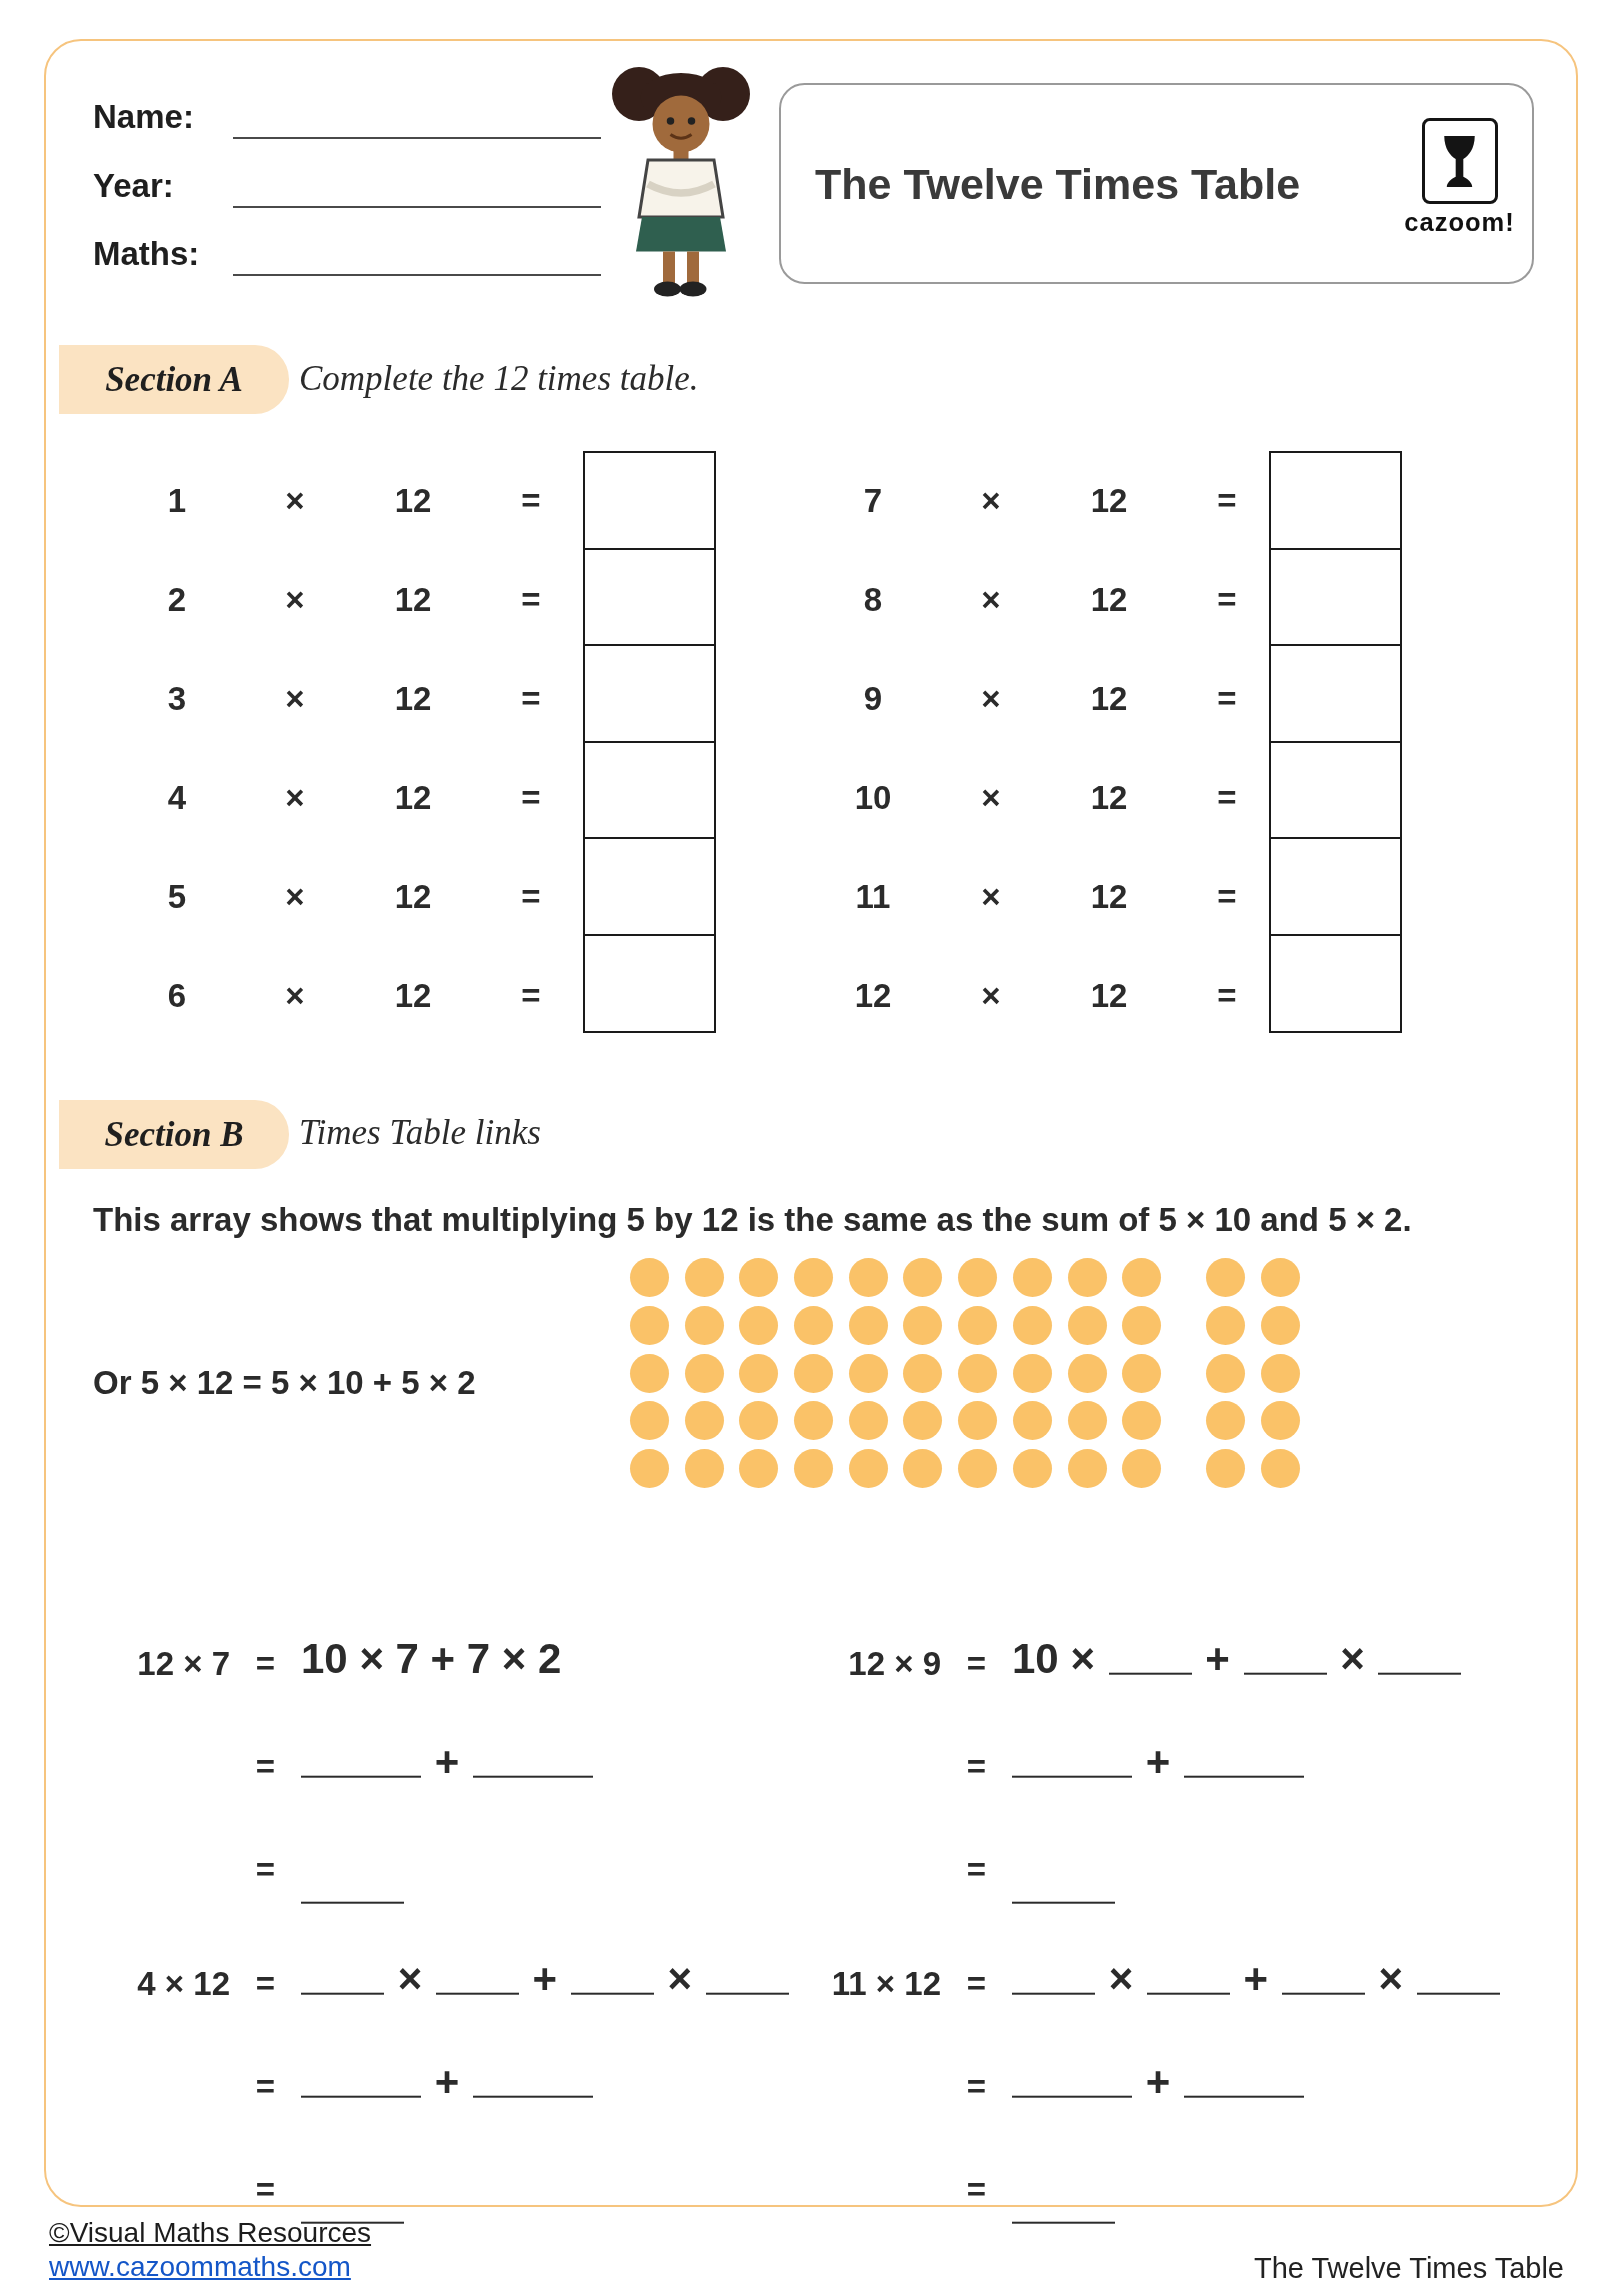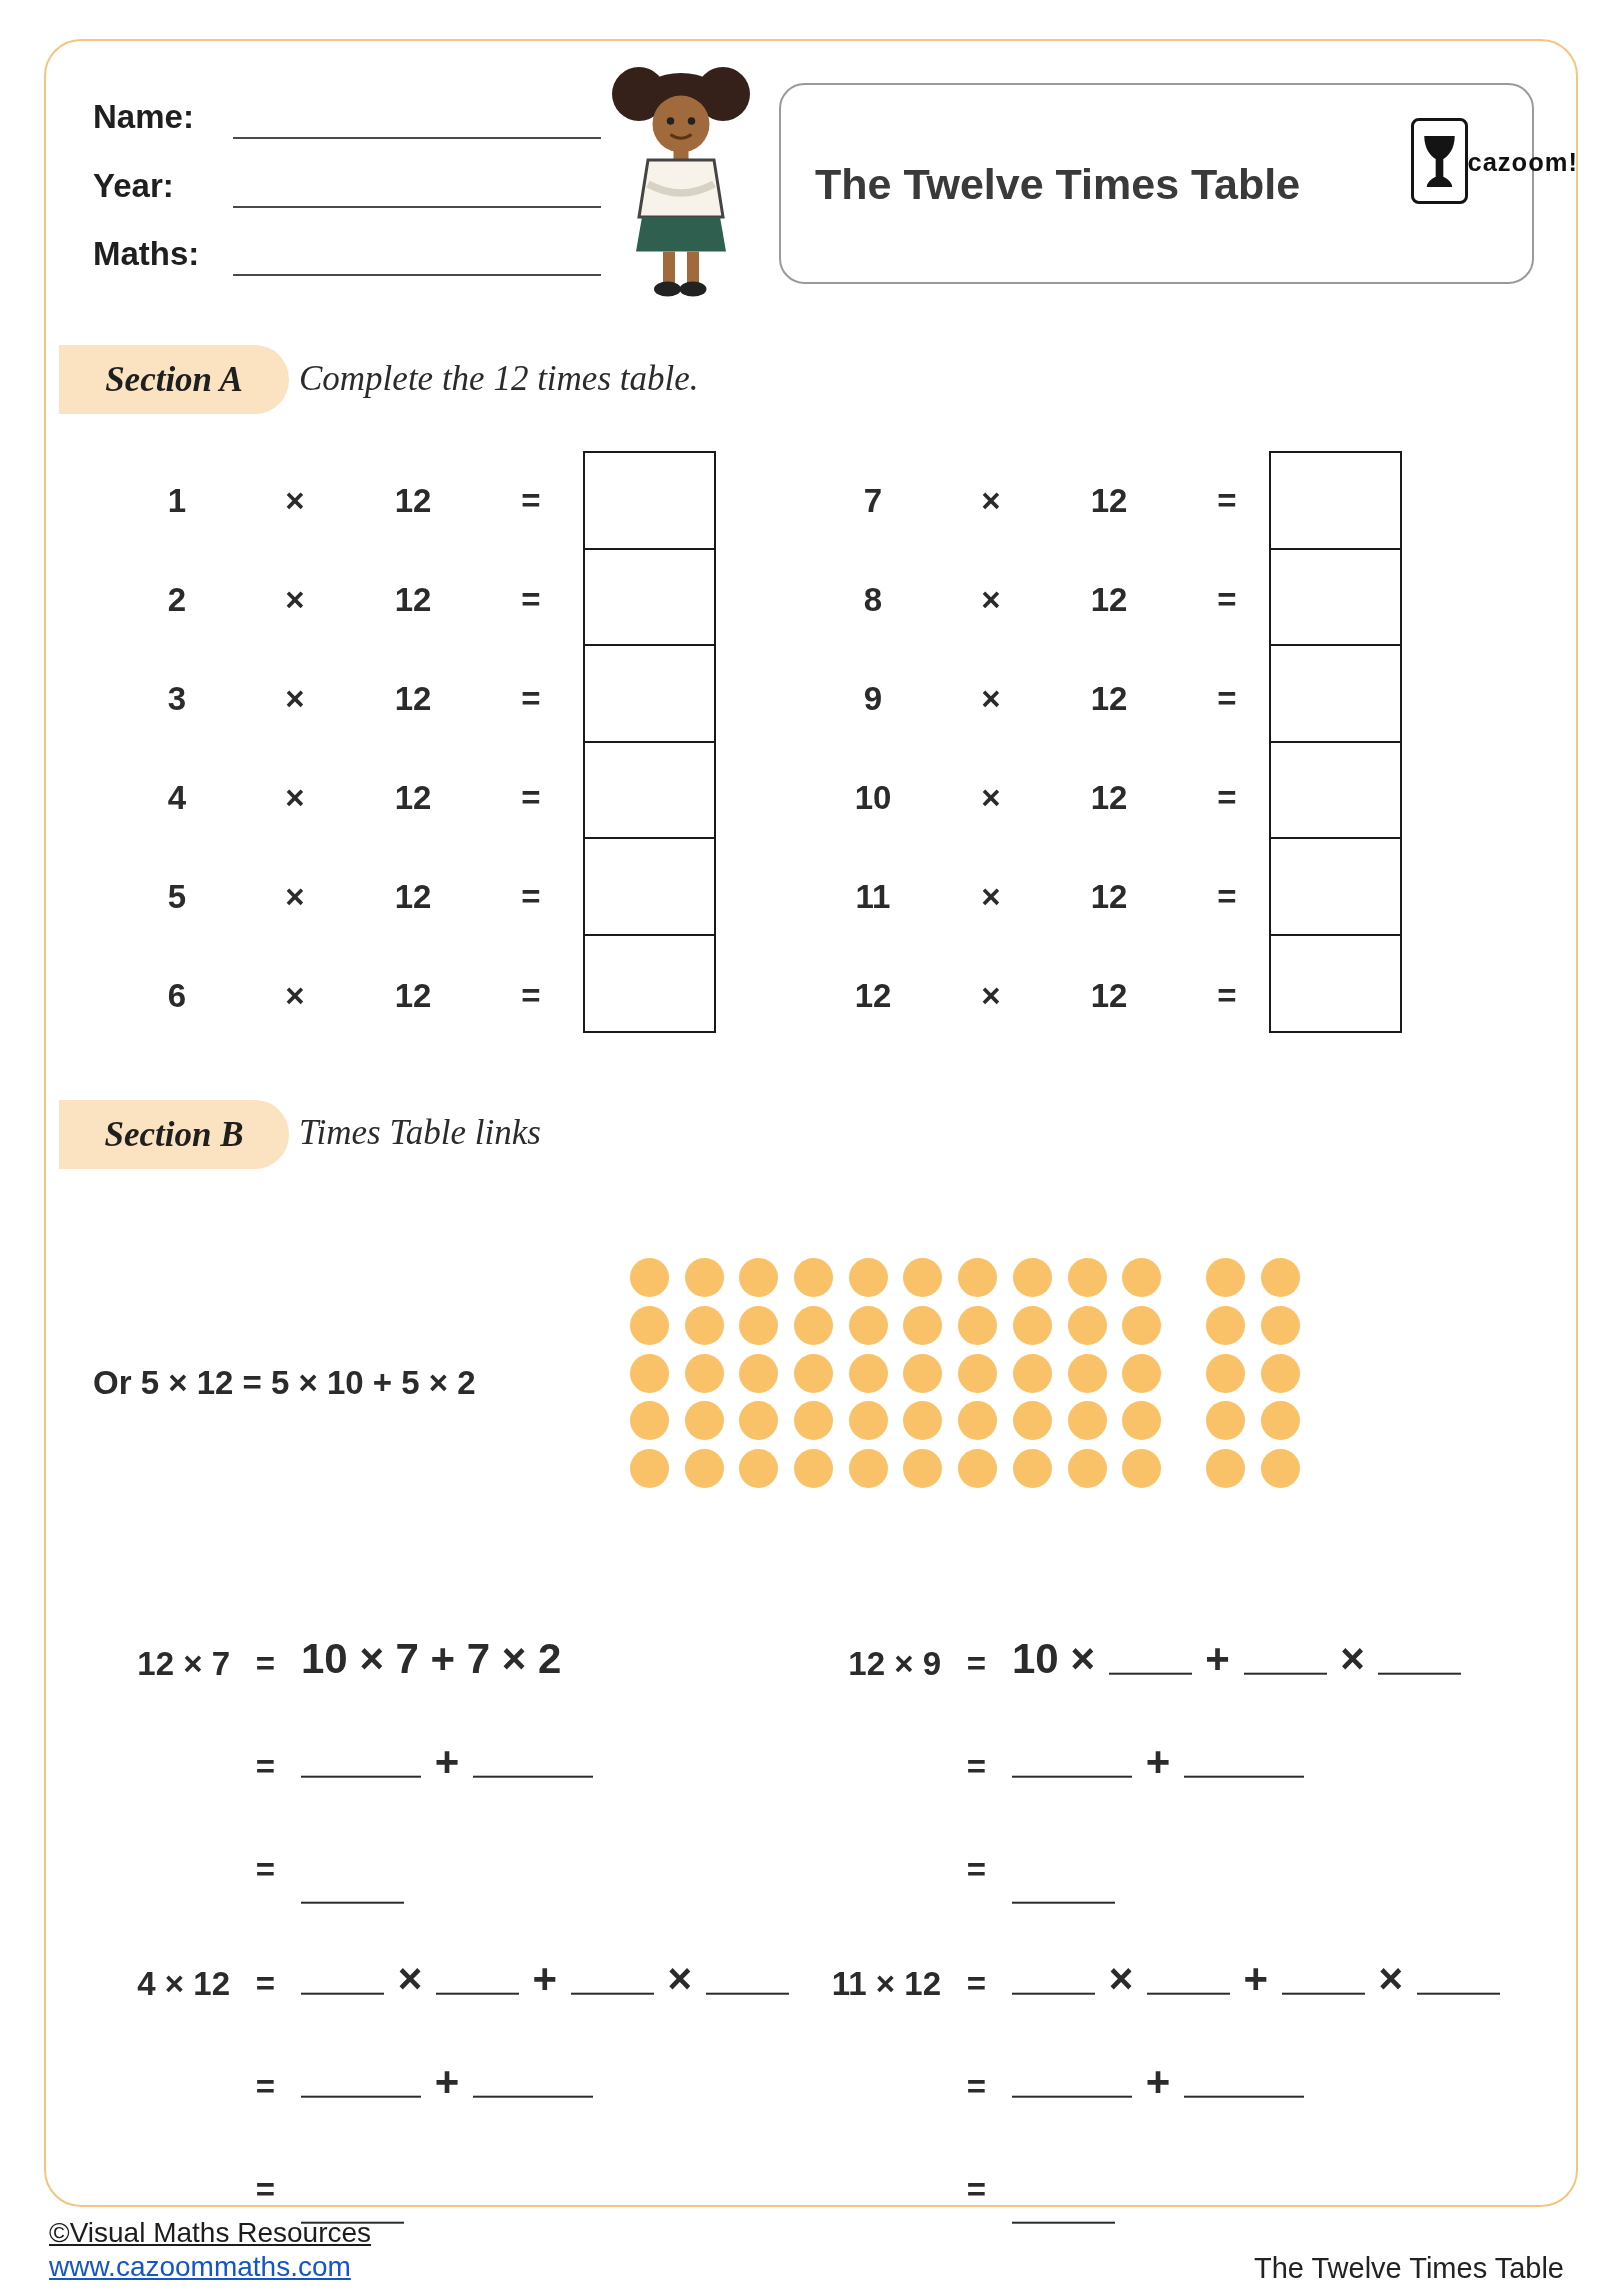--- a/index.html
+++ b/index.html
@@ -17,21 +17,21 @@
   
   .field-label{position:absolute;font-weight:700;font-size:33px;color:#1f1f1f;}
   .field-line{position:absolute;height:0;border-bottom:2.5px solid #4a4a4a;width:368px;left:233px;}
 
   
   .illustration{position:absolute;left:588px;top:61px;width:186px;height:240px;}
 
   
   .title-box{position:absolute;left:779px;top:83px;width:755px;height:201px;border:2.5px solid #9a9a9a;border-radius:25.5px;background:#fff;}
   .title-text{position:absolute;left:34px;top:50%;transform:translateY(-50%);font-weight:700;font-size:43px;color:#3a3a3a;}
-  .logo{position:absolute;right:23.5px;top:33px;width:98px;display:flex;flex-direction:row;align-items:center;}
+  .logo{position:absolute;right:23.5px;top:33px;width:98px;display:flex;flex-direction:column;align-items:center;}
   .logo-mark{width:76px;height:86px;border:3.9px solid #141414;border-radius:7.8px;display:flex;align-items:center;justify-content:center;background:#fff;}
   .logo-text{font-weight:700;font-size:25.5px;letter-spacing:1px;color:#111;margin-top:3.9px;}
 
   
   .badge{position:absolute;left:59px;width:230px;height:69px;background:var(--badge);border-radius:0 34px 34px 0;
          display:flex;align-items:center;justify-content:center;
          font-family:"Liberation Serif",serif;font-weight:700;font-style:italic;font-size:35px;color:#1f1f1f;}
   .section-instruction{position:absolute;left:299px;font-family:"Liberation Serif",serif;font-style:italic;font-size:35px;color:#2b2b2b;}
 
   
@@ -203,20 +203,21 @@
       <div class="tt-box"></div>
       <div class="tt-box"></div>
       <div class="tt-box"></div>
       <div class="tt-box"></div>
       <div class="tt-box"></div>
     </div>
 
   <div class="badge" style="top:1100px">Section B</div>
   <span class="section-instruction" style="top:1113px">Times Table links</span>
 
+  <span class="bold-line" style="left:93px;top:1201px">This array shows that multiplying 5 by 12 is the same as the sum of 5 × 10 and 5 × 2.</span>
   <span class="bold-line" style="left:93px;top:1364px">Or 5 × 12 = 5 × 10 + 5 × 2</span>
 
   <div class="dots">
     <div class="dot-grid" id="dots-main" style="grid-template-columns: repeat(10, 39px);">
         <span class="dot"></span>
         <span class="dot"></span>
         <span class="dot"></span>
         <span class="dot"></span>
         <span class="dot"></span>
         <span class="dot"></span>

